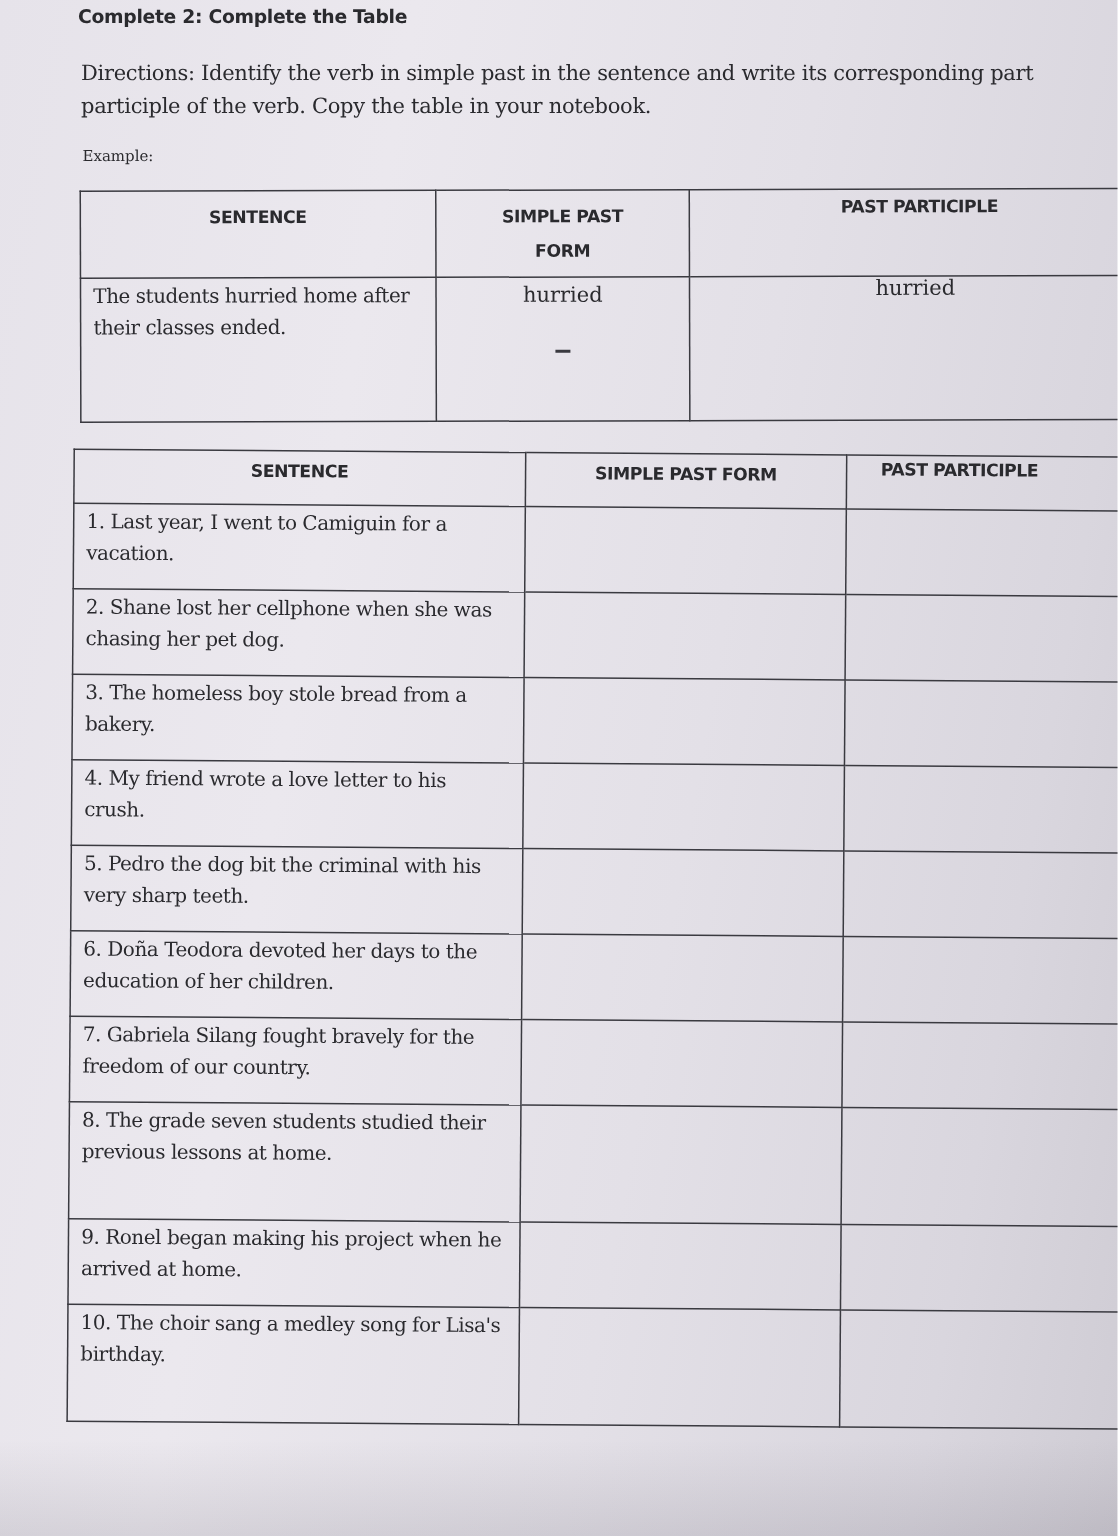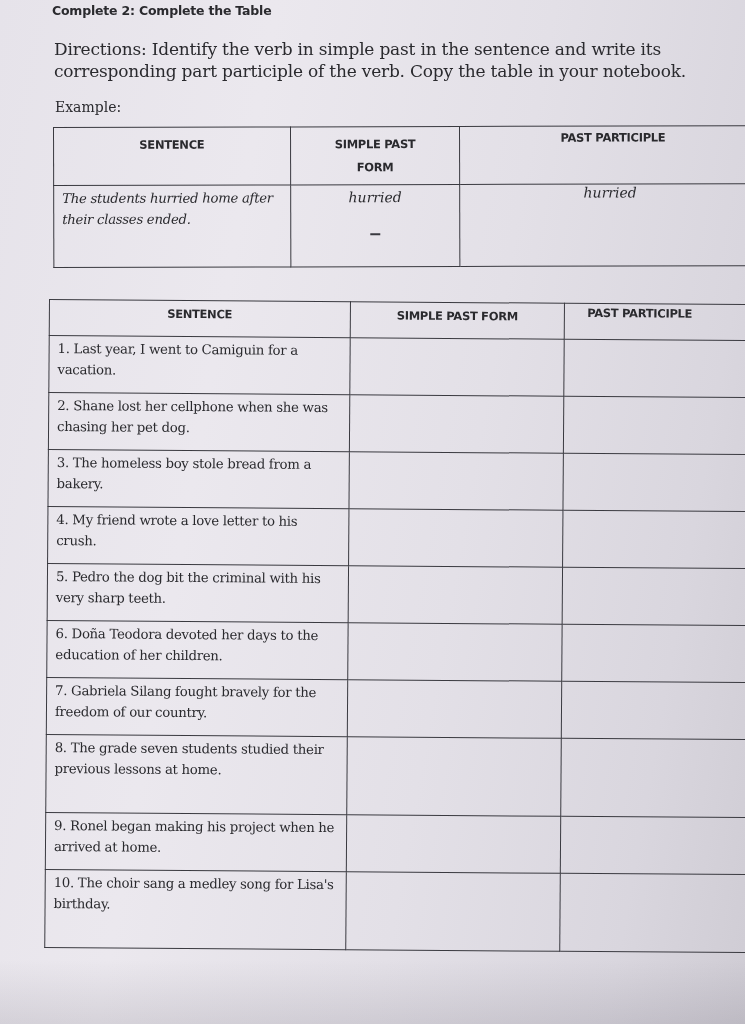--- a/index.html
+++ b/index.html
@@ -15,42 +15,42 @@
     }
     .sans { font-family: "DejaVu Sans", sans-serif; }
     .serif { font-family: "DejaVu Serif", serif; }
 
     .title {
       position: absolute; left: 52px; top: 3px;
       font-size: 12.5px; font-weight: bold; letter-spacing: -0.2px;
     }
     .directions {
       position: absolute; left: 54px; top: 38px; width: 640px;
-      font-size: 17px; line-height: 22px; letter-spacing: -0.2px;
+      font-size: 14px; line-height: 22px; letter-spacing: -0.2px;
     }
     .example-label {
       position: absolute; left: 55px; top: 99px;
-      font-size: 14px;
+      font-size: 10px;
     }
 
     
     .tbl { position: absolute; border-collapse: collapse; }
     .tbl td, .tbl th { border: 1.5px solid #3a3a40; vertical-align: top; }
     .tbl th {
       font-family: "DejaVu Sans", sans-serif; font-weight: bold;
       font-size: 11.5px; text-align: center; letter-spacing: -0.3px;
     }
     .tbl td.sentence {
       font-family: "DejaVu Serif", serif; font-size: 13.3px;
       line-height: 21px; padding: 2px 8px; letter-spacing: -0.3px;
     }
 
     #example-table { left: 53px; top: 127px; width: 760px; transform: rotate(-0.15deg); transform-origin: left top; }
     #example-table th { height: 58px; padding-top: 6px; line-height: 23px; }
-    #example-table td { height: 82px; font-style: italic; }
+    #example-table td { height: 96px; }
     #example-table td.answer {
       font-family: "DejaVu Serif", serif; font-size: 14px; text-align: center; padding-top: 4px;
     }
     .dash-mark {
       display: block; width: 10px; height: 2px; background: #3a3a40; margin: 28px auto 0 auto;
     }
 
     #main-table { left: 49px; top: 299px; width: 760px; transform: rotate(0.42deg); transform-origin: left top; }
     #main-table th { height: 36px; padding-top: 6px; }
     #main-table td { height: 57px; }

